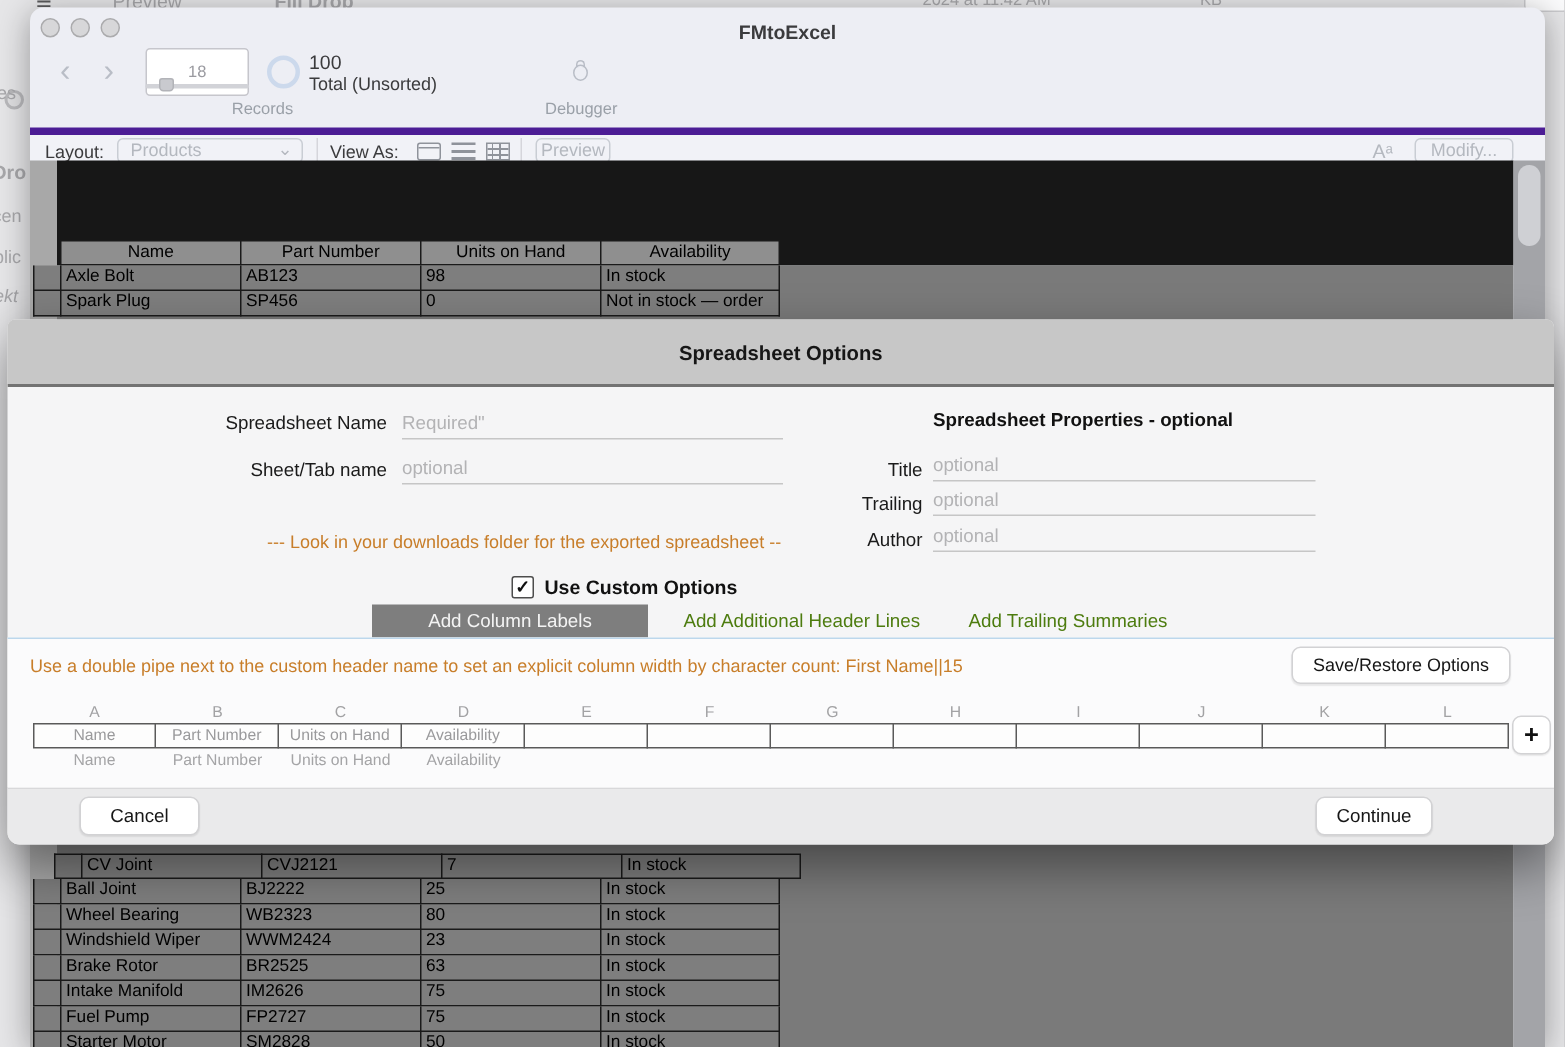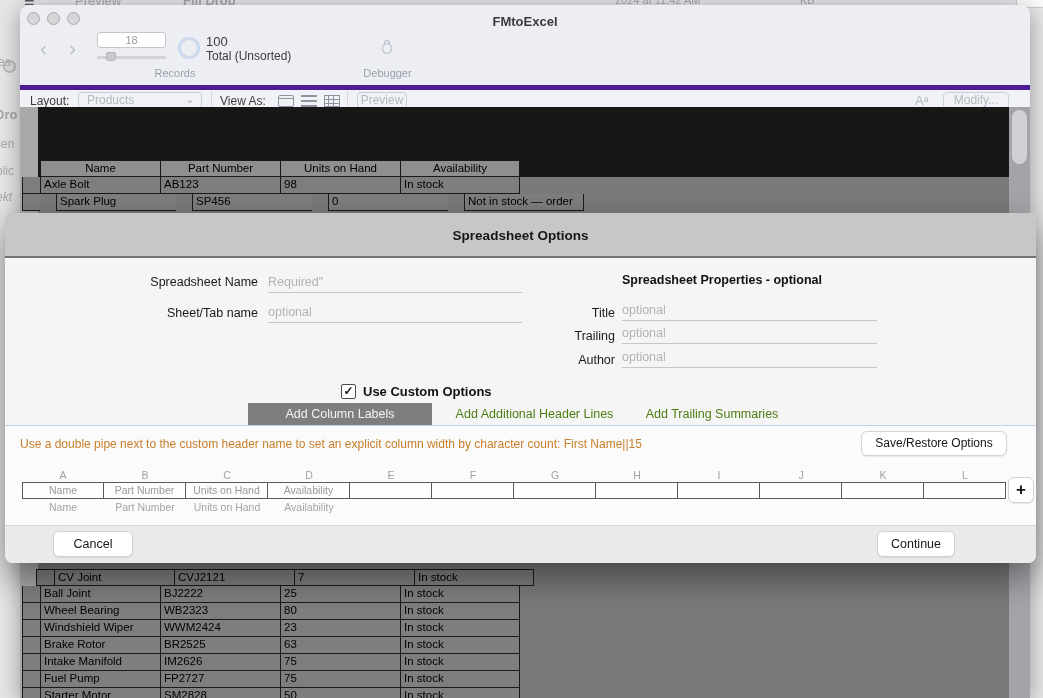--- a/index.html
+++ b/index.html
@@ -10,21 +10,21 @@
   .bg-frag { position:absolute; color:#a7a7aa; font-size:12px; z-index:0; white-space:nowrap; }
   .bg-circle { position:absolute; width:13px; height:13px; border:2px solid #b9b9bc; border-radius:50%; background:#dfdfe1; z-index:0; }
   .bg-box { position:absolute; background:#fbfbfc; border:1px solid #c9c9cc; border-radius:4px; z-index:0; }
 
   
   #fmwin { position:absolute; left:20px; top:5px; width:1010px; height:693px; background:#edeef4;
            border-radius:9px 9px 0 0; box-shadow:0 4px 22px rgba(0,0,0,.35); z-index:1; }
   .tl { position:absolute; width:13px; height:13px; border-radius:50%; background:#d7d7d9; border:1px solid #ababad; }
   #fm-title { position:absolute; left:0; right:0; top:9px; text-align:center; font-weight:bold; font-size:13px; color:#3b3b3d; }
   .navchev { position:absolute; font-size:21px; color:#b9bdc6; line-height:20px; }
-  #rec-field { position:absolute; left:77px; top:27px; width:69px; height:16px; background:#fff; border:1px solid #c6c6cc; border-radius:3px;
+  #rec-field { position:absolute; left:77px; top:27px; width:69px; height:32px; background:#fff; border:1px solid #c6c6cc; border-radius:3px;
                text-align:center; font-size:11px; color:#9a9aa0; }
   #rec-slider-track { position:absolute; left:77px; top:51px; width:69px; height:3px; background:#d2d3d8; border-radius:2px; }
   #rec-slider-thumb { position:absolute; left:86px; top:47px; width:10px; height:9px; background:#c9cacf; border:1px solid #b2b3b8; border-radius:2px 2px 3px 3px; }
   #pie-ring { position:absolute; left:158px; top:32px; width:22px; height:22px; border:3px solid #ccd9ec; border-radius:50%; }
   #found-count { position:absolute; left:186px; top:29px; font-size:13px; color:#3b3b3d; }
   #found-sub { position:absolute; left:186px; top:44px; font-size:12px; color:#3b3b3d; }
   .tool-label { position:absolute; font-size:11px; color:#9aa0a8; text-align:center; }
   .bug { position:absolute; left:360px; top:34px; width:12px; height:14px; }
   .bug::before { content:""; position:absolute; left:2px; top:4px; width:8px; height:9px; border:1.5px solid #b9bdc6; border-radius:50%; }
   .bug::after  { content:""; position:absolute; left:4px; top:0.5px; width:4px; height:4px; border:1.5px solid #b9bdc6; border-bottom:none; border-radius:4px 4px 0 0; }
@@ -172,21 +172,21 @@
       <div class="fmt-cell c-reg">Availability</div>
     </div>
 
     <div class="fmt-row fmt-data" style="left:2px; top:172px;">
       <div class="fmt-cell c-gut"></div>
       <div class="fmt-cell c-reg">Axle Bolt</div>
       <div class="fmt-cell c-reg">AB123</div>
       <div class="fmt-cell c-reg">98</div>
       <div class="fmt-cell c-reg">In stock</div>
     </div>
-    <div class="fmt-row fmt-data" style="left:2px; top:189px;gap:16px;">
+    <div class="fmt-row fmt-data" style="left:2px; top:189px;">
       <div class="fmt-cell c-gut"></div>
       <div class="fmt-cell c-reg">Spark Plug</div>
       <div class="fmt-cell c-reg">SP456</div>
       <div class="fmt-cell c-reg">0</div>
       <div class="fmt-cell c-reg">Not in stock — order</div>
     </div>
 
     <div class="fmt-row fmt-data fmt-top-border" style="left:16px; top:564px;">
       <div class="fmt-cell c-gut"></div>
       <div class="fmt-cell c-reg">CV Joint</div>
@@ -256,20 +256,21 @@
     <input class="dlg-input" style="left: 263px; top: 88px; width: 254px;" placeholder="optional">
 
     <div class="dlg-heading" style="left:617px; top:60px;">Spreadsheet  Properties - optional</div>
     <div class="dlg-label" style="left:550px; top:93px; width:60px;">Title</div>
     <input class="dlg-input" style="left: 617px; top: 86px; width: 255px;" placeholder="optional">
     <div class="dlg-label" style="left:550px; top:116px; width:60px;">Trailing</div>
     <input class="dlg-input" style="left: 617px; top: 109px; width: 255px;" placeholder="optional">
     <div class="dlg-label" style="left:550px; top:140px; width:60px;">Author</div>
     <input class="dlg-input" style="left: 617px; top: 133px; width: 255px;" placeholder="optional">
 
+    <div class="notice" style="left:173px; top:141px;">--- Look in your downloads folder for the exported spreadsheet --</div>
 
     <div id="custom-check">✓</div>
     <div id="custom-label">Use Custom Options</div>
 
     <div class="tab selected" style="left:243px; width:184px;">Add Column Labels</div>
     <div class="tab plain" style="left:437px; width:185px;">Add Additional Header Lines</div>
     <div class="tab plain" style="left:632px; width:150px;">Add Trailing Summaries</div>
 
     <div id="dlg-panel"></div>
     <div class="notice" style="left:15px; top:224px;">Use a double pipe next to the custom header name to set an explicit column width by character count: First Name||15</div>

